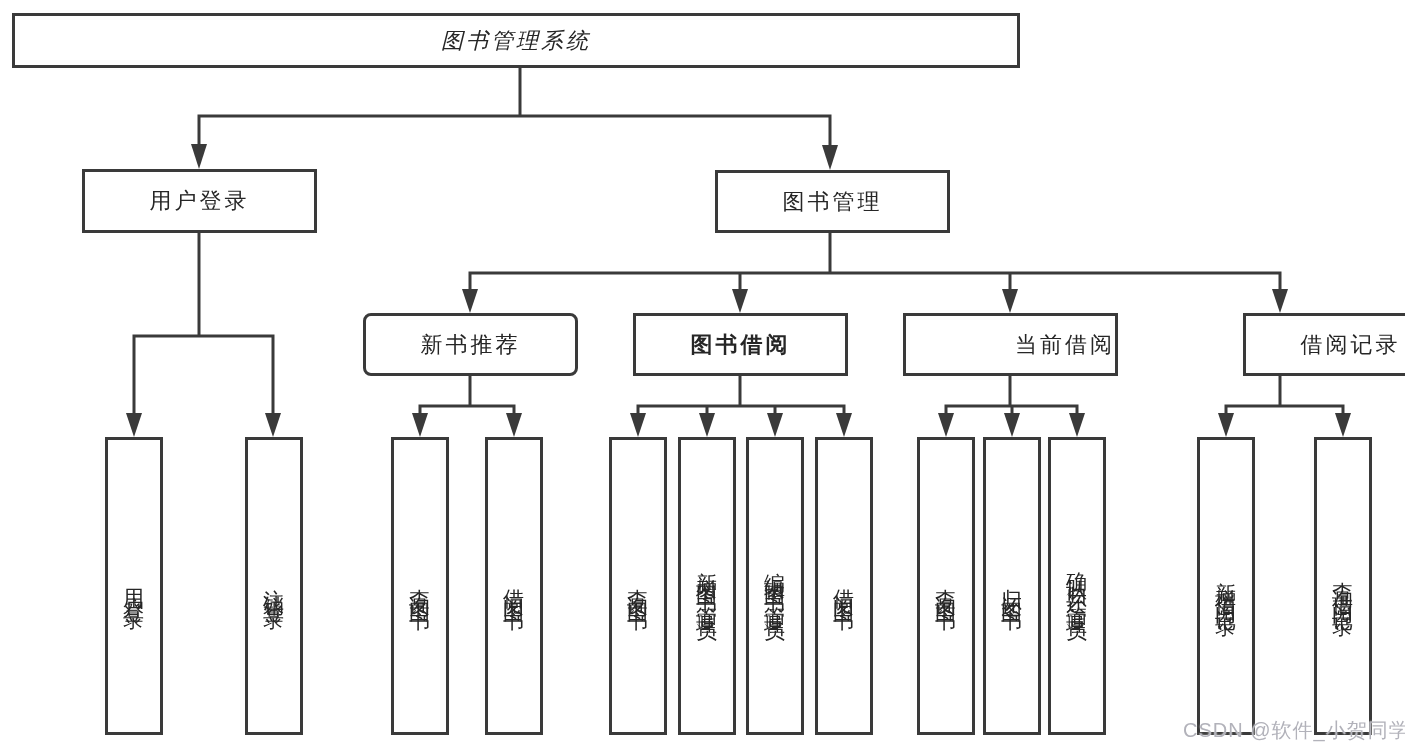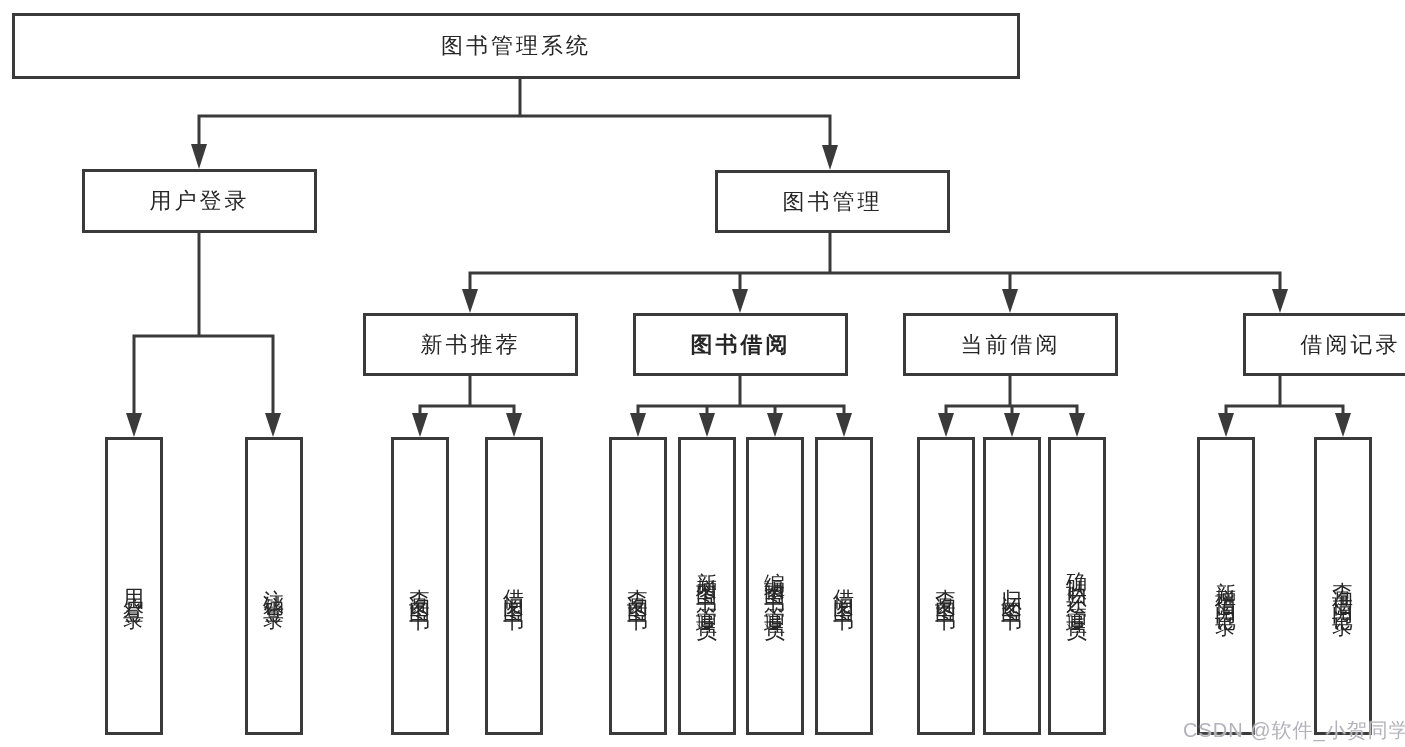--- a/index.html
+++ b/index.html
@@ -42,29 +42,29 @@
     padding: 10px 0;
   }
   .vnode .vtext {
     writing-mode: vertical-rl;
     text-orientation: mixed;
     letter-spacing: 7px;
     line-height: 1;
     white-space: nowrap;
   }
   
-  .n-root   { left: 12px;  top: 13px;  width: 1008px; height: 66px; }
+  .n-root   { left: 12px;  top: 13px;  width: 1008px; height: 55px; font-style: italic; }
   
   .n-l2a    { left: 82px;  top: 169px; width: 235px;  height: 64px; }
   .n-l2b    { left: 715px; top: 170px; width: 235px;  height: 63px; }
   
   .n-l3     { top: 313px;  width: 215px; height: 63px; }
-  .n-l3a    { left: 363px; }
+  .n-l3a    { left: 363px; border-radius: 8px; }
   .n-l3b    { left: 633px; font-weight: bold; }
-  .n-l3c    { left: 903px; }
+  .n-l3c    { left: 903px; justify-content: flex-end; }
   .n-l3d    { left: 1232px; margin-left: 11px; }
   
   .leaf     { top: 437px;  width: 58px; height: 298px; }
   .n-a1 { left: 105px; }
   .n-a2 { left: 245px; }
   .n-b1 { left: 391px; }
   .n-b2 { left: 485px; }
   .n-c1 { left: 609px; }
   .n-c2 { left: 678px; }
   .n-c3 { left: 746px; }

